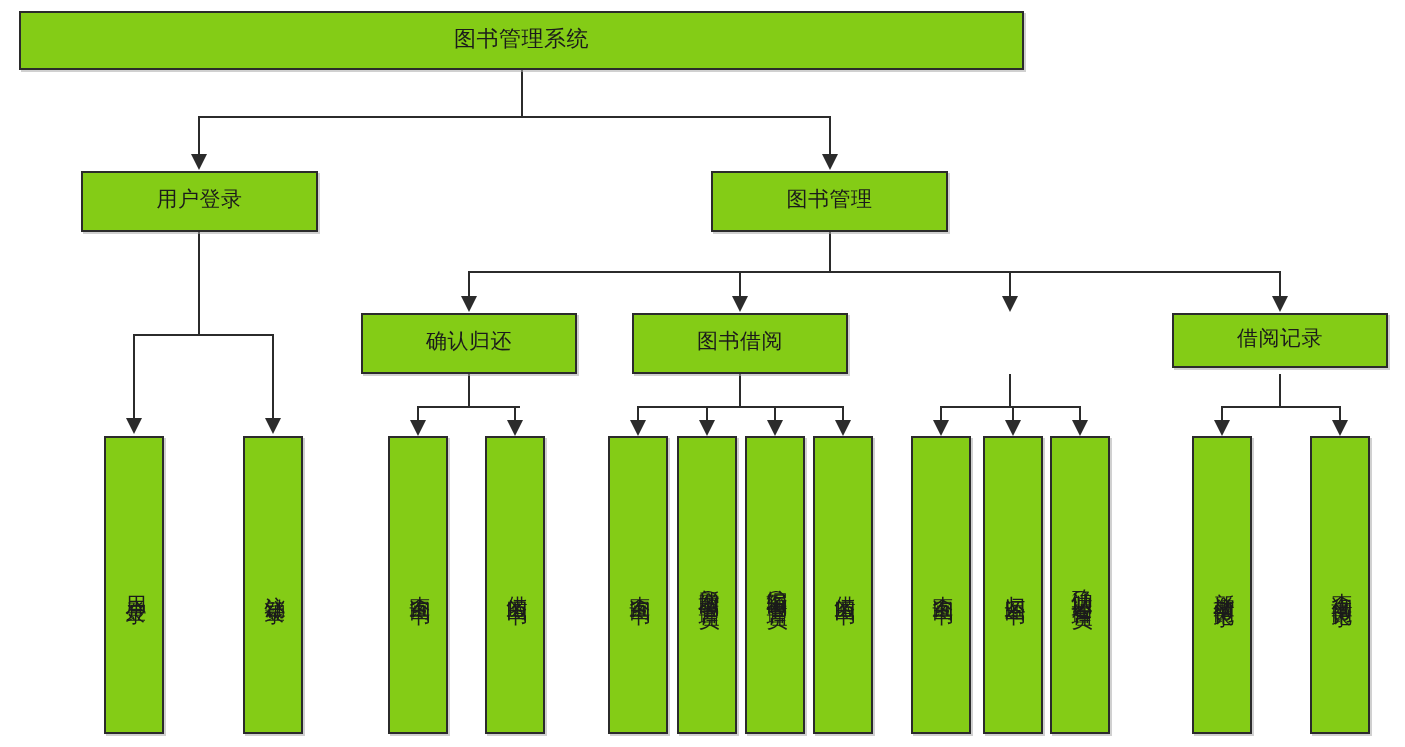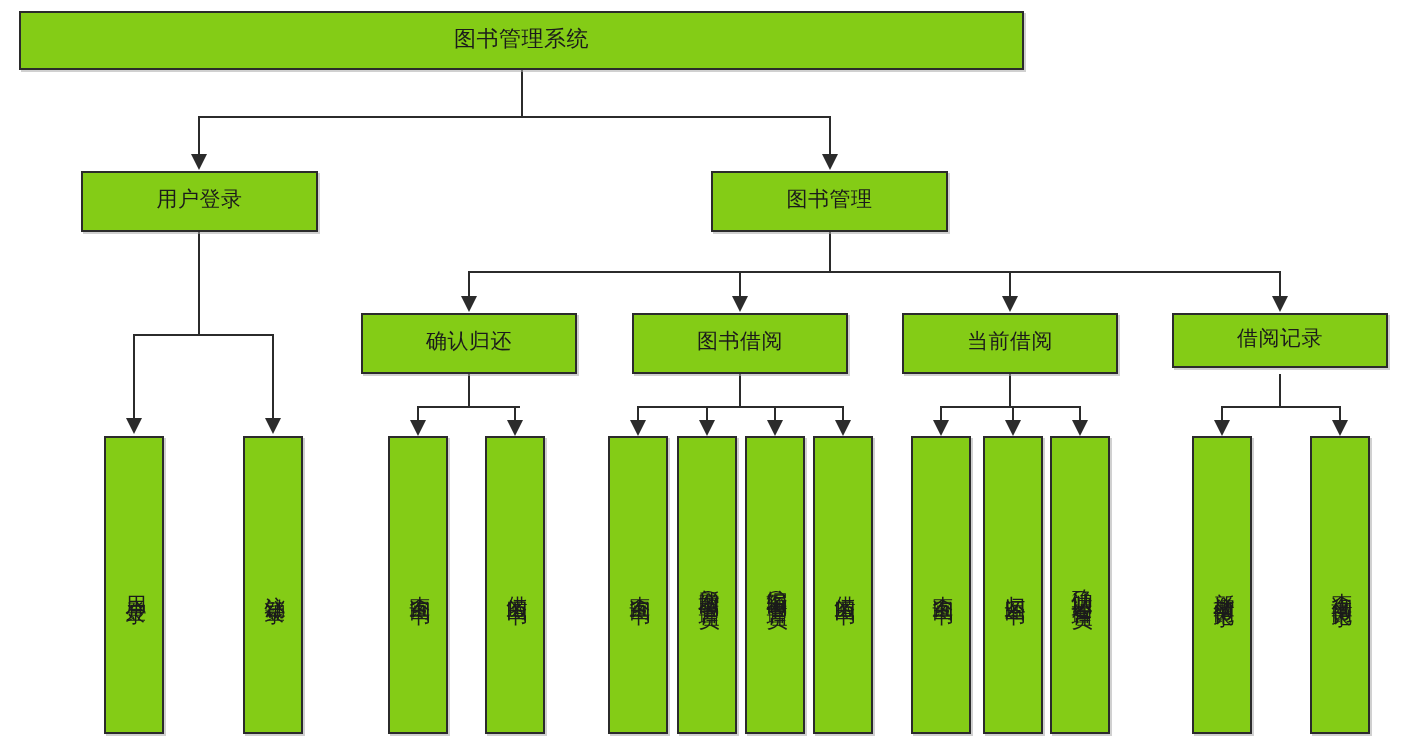--- a/index.html
+++ b/index.html
@@ -161,23 +161,20 @@
   <div class="node horiz shadow" style="left:711px; top:171px; width:237px; height:61px;align-items:center;">
     <span class="label">图书管理</span>
   </div>
 
   <div class="node horiz shadow" style="left:361px; top:313px; width:216px; height:61px;">
     <span class="label">确认归还</span>
   </div>
   <div class="node horiz shadow" style="left:632px; top:313px; width:216px; height:61px;">
     <span class="label">图书借阅</span>
   </div>
-  <div class="node horiz shadow" style="left:902px; top:313px; width:216px; height:61px;">
-    <span class="label">当前借阅</span>
-  </div>
   <div class="node horiz shadow" style="left:1172px; top:313px; width:216px; height:55px;">
     <span class="label">借阅记录</span>
   </div>
 
   <div class="node vert shadow" style="left:104px; top:436px; width:60px; height:298px;">
     <span class="label">用户登录</span>
   </div>
   <div class="node vert shadow" style="left:243px; top:436px; width:60px; height:298px;">
     <span class="label">注销登录</span>
   </div>

